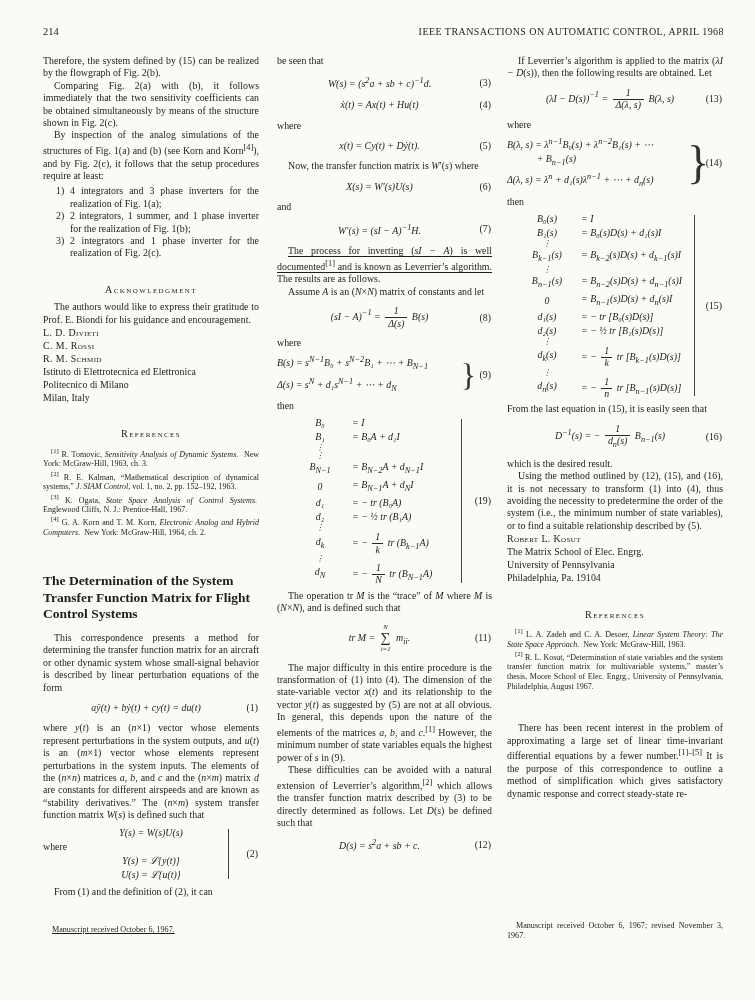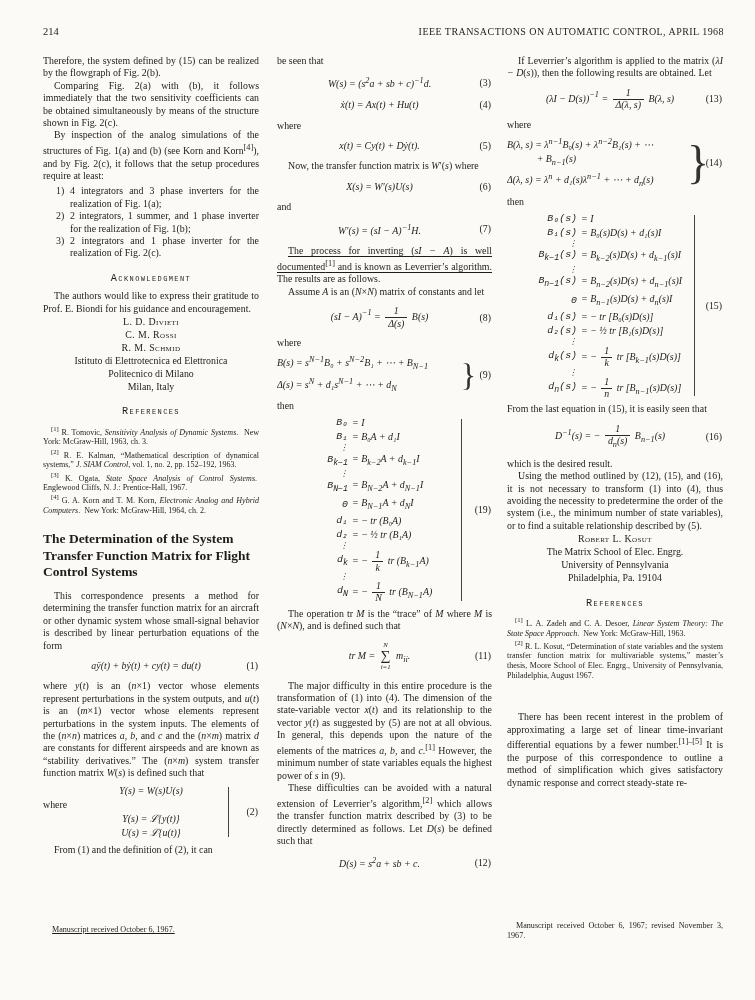--- a/index.html
+++ b/index.html
@@ -12,38 +12,38 @@
        text-align:justify;overflow:hidden;}
   #colL{left:43px;width:216px;}
   #colM{left:277px;width:215px;}
   #colR{left:507px;width:216px;}
   p.para{margin:0;}
   p.ind{text-indent:11px;}
   .lst{margin:3px 0 4px;}
   .li{position:relative;padding-left:27px;margin:0;}
   .li .num{position:absolute;left:13px;}
   .schead{text-align:center;font-variant:small-caps;letter-spacing:1.4px;
-          font-size:10.2px;margin:13px 0 5px;font-family:Liberation Mono, monospace;}
-  .sig{text-align:center;line-height:12.9px;margin:1px 0 2px;}
+          font-size:10.2px;margin:24px 0 5px;}
+  .sig{text-align:left;line-height:12.9px;margin:1px 0 2px;}
   .sig .sc{font-variant:small-caps;letter-spacing:.4px;}
   .refs{font-size:8px;line-height:9.6px;margin:1px 0;}
   .ref{margin:0;text-indent:8px;}
   .arttitle{font-size:13.5px;line-height:16.6px;font-weight:700;text-align:left;
-            margin:16px 0 9px;}
+            margin:36px 0 9px;}
   .eqrow{position:relative;text-align:center;font-style:italic;margin:8px 0;}
   .eqrow .eqbody{display:inline-block;padding-right:10px;}
   .eqno{position:absolute;right:1px;top:50%;transform:translateY(-50%);
         font-style:normal;font-size:9.8px;}
   .eqblock{position:relative;font-style:italic;margin:4px 0;}
   .eqbw{margin:0 auto;}
   .eql{line-height:14px;text-align:left;}
   .eql.c{text-align:center;}
   .eql.al{display:flex;align-items:center;}
   .eql.rom{font-style:normal;}
-  .lhs{display:inline-block;text-align:right;flex:0 0 auto;font-family:Liberation Mono, monospace;}
+  .lhs{display:inline-block;text-align:center;flex:0 0 auto;}
   .rhs{padding-left:4px;text-align:left;}
   .dotsline{line-height:8px;font-size:8px;}
   .barbr{position:absolute;top:3px;bottom:3px;width:0;border-left:1.1px solid #44423e;}
   .bracebr{position:absolute;top:50%;transform:translateY(-50%);font-style:normal;
            font-weight:300;color:#34322e;}
   .fr{display:inline-block;vertical-align:middle;text-align:center;line-height:1.05;margin:0 2px;}
   .fr .nu{display:block;border-bottom:.9px solid #2a2926;padding:0 3px .5px;}
   .fr .de{display:block;padding:.5px 3px 0;}
   .sum{display:inline-flex;flex-direction:column;align-items:center;vertical-align:middle;
        line-height:1;margin:0 3px;}
@@ -132,24 +132,20 @@
             <span class="rhs">= I</span>
           </div>
           <div class="eql al">
             <span class="lhs" style="width:56px">B₁</span>
             <span class="rhs">= B₀A + d₁I</span>
           </div>
           <div class="eql al dotsline">
             <span class="lhs" style="width:56px">⋮</span>
             <span class="rhs"></span>
           </div>
-          <div class="eql al">
-            <span class="lhs" style="width:56px">B<sub>k−1</sub></span>
-            <span class="rhs">= B<sub>k−2</sub>A + d<sub>k−1</sub>I</span>
-          </div>
           <div class="eql al dotsline">
             <span class="lhs" style="width:56px">⋮</span>
             <span class="rhs"></span>
           </div>
           <div class="eql al">
             <span class="lhs" style="width:56px">B<sub>N−1</sub></span>
             <span class="rhs">= B<sub>N−2</sub>A + d<sub>N−1</sub>I</span>
           </div>
           <div class="eql al">
             <span class="lhs" style="width:56px">0</span>

